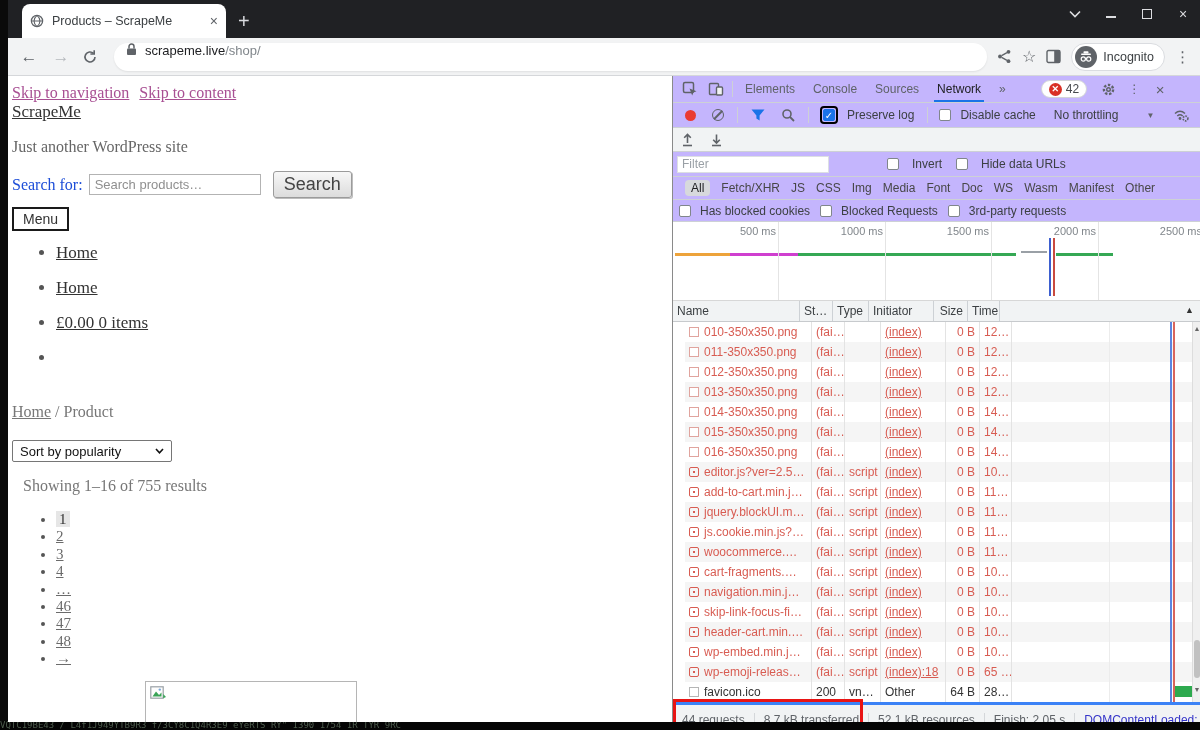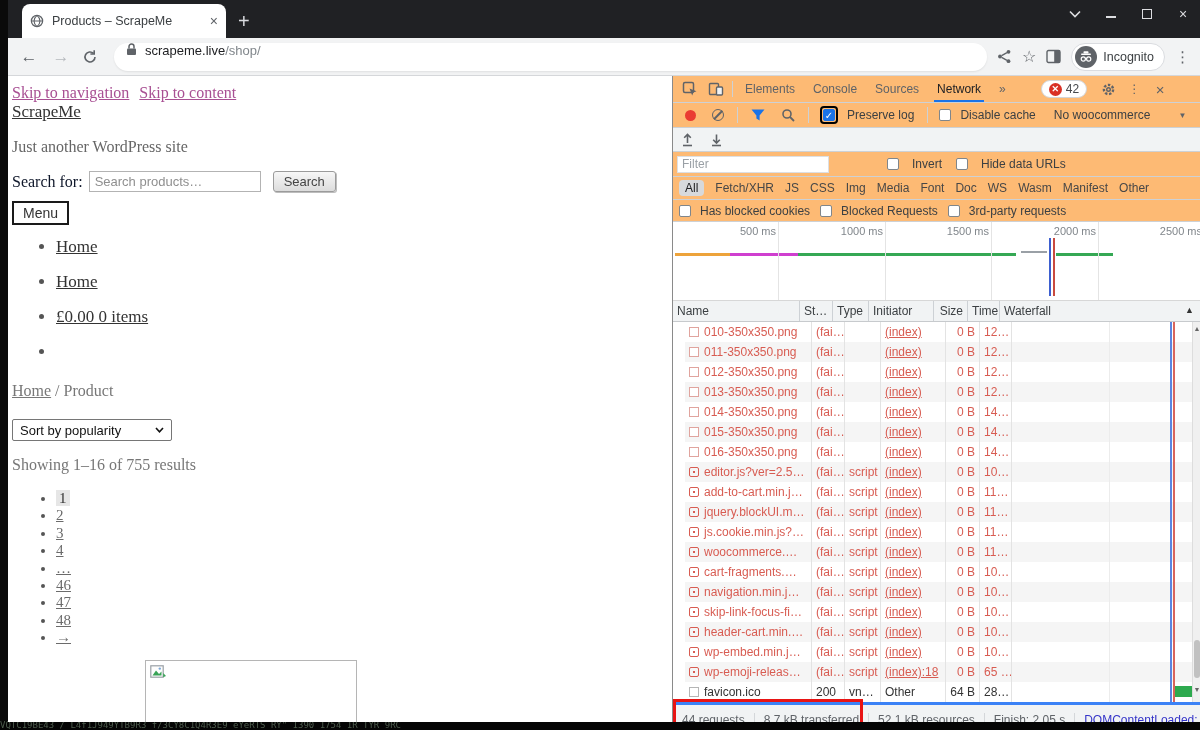--- a/index.html
+++ b/index.html
@@ -38,47 +38,47 @@
   .incog-label{font-size:12.5px;color:#3c4043;}
   .kebab{color:#5f6368;font-size:15px;}
   
   .content{flex:1;display:flex;overflow:hidden;}
   .page{width:664px;background:#fff;overflow:hidden;padding:8px 0 0 4px;
         font-family:"Liberation Serif",serif;color:#333;position:relative;}
   .skiplinks a{color:var(--link-visited);font-size:16px;text-decoration:underline;margin-right:6px;}
   .site-title{color:#333;font-size:17px;text-decoration:underline;}
   .tagline{color:#666;font-size:16px;margin:16px 0 0 0;}
   .searchrow{margin-top:15px;display:flex;align-items:center;gap:6px;}
-  .searchrow label{font-size:16px;color:#0f172a;}
+  .searchrow label{font-size:16px;color:#1d4ed8;}
   .search-input{width:172px;height:21px;border:1px solid #b3b3b3;font-family:"Liberation Sans",sans-serif;
                 font-size:13px;padding:0 5px;color:#0369a1;}
   .search-input::placeholder{color:#8f8f8f;}
-  .search-btn{margin-left:6px;font-family:"Liberation Sans",sans-serif;font-size:13px;color:#444;
+  .search-btn{margin-left:6px;font-family:"Liberation Sans",sans-serif;font-size:18px;color:#444;
               background:linear-gradient(#f7f7f7,#dcdcdc);border:1px solid #9b9b9b;border-radius:3px;
               padding:2px 10px;box-shadow:1px 1px 0 #bdbdbd;}
   .menu-btn{margin-top:9px;font-family:"Liberation Sans",sans-serif;font-size:14px;color:#333;
             background:#fff;border:2px solid #1a1a1a;padding:2px 9px;}
   ul.pnav{margin:12px 0 0 0;padding-left:44px;}
   ul.pnav li{margin-bottom:15px;font-size:17px;color:#555;}
   ul.pnav a{color:#333;text-decoration:underline;}
-  .breadcrumb{margin-top:23px;font-size:16px;color:#777;}
+  .breadcrumb{margin-top:38px;font-size:16px;color:#777;}
   .breadcrumb a{color:#777;text-decoration:underline;}
   .fake-select{margin-top:19px;width:160px;height:22px;border:1px solid #767676;border-radius:2px;
                display:flex;align-items:center;justify-content:space-between;padding:0 7px;
                font-family:"Liberation Sans",sans-serif;font-size:13px;color:#111;background:#fff;}
-  .showing{margin-top:15px;font-size:16px;color:#777;}
+  .showing{margin-top:15px;font-size:16px;color:#777;margin-left:11px;}
   ul.pagination{margin:13px 0 0 0;padding-left:44px;}
   ul.pagination li{font-size:15px;color:#555;line-height:17.4px;}
   ul.pagination a{color:#6b6b6b;text-decoration:underline;}
   ul.pagination .current{background:#e6e6e6;color:#333;padding:0 3px;}
   .imgbox{margin:13px 0 0 133px;width:212px;height:150px;border:1px solid #b5b5b5;padding:4px;}
   
   .devtools{width:528px;background:#fff;border-left:1px solid #8a8a8a;position:relative;flex:none;
             font-size:12px;color:#333;}
-  .dt-row{position:absolute;left:0;width:527px;background:#fdba74;border-bottom:1px solid #cdd1d5;
+  .dt-row{position:absolute;left:0;width:527px;background:#c4b5fd;border-bottom:1px solid #cdd1d5;
           display:flex;align-items:center;}
   .dt-tabbar{top:0;height:27px;gap:0;padding:0 4px;}
   .icon-btn{width:26px;height:26px;display:flex;align-items:center;justify-content:center;flex:none;}
   .vdiv{width:1px;height:16px;background:#cdd1d5;margin:0 3px;flex:none;}
   .dtab{padding:0 9px;height:26px;display:flex;align-items:center;color:#5f6368;position:relative;white-space:nowrap;}
   .dtab.active{color:#202124;}
   .dtab.active::after{content:"";position:absolute;left:6px;right:6px;bottom:0;height:2px;background:var(--accent-blue);}
   .err-badge{display:flex;align-items:center;gap:4px;border:1px solid #d3d5d8;border-radius:10px;
              padding:1px 7px;margin-left:26px;background:#fff;}
   .err-circle{width:13px;height:13px;border-radius:50%;background:var(--error-red);color:#fff;
@@ -94,21 +94,21 @@
                line-height:12px;text-align:center;}
   .focus-ring{border:2px solid #000;border-radius:4px;padding:1px;display:flex;margin-left:4px;}
   .cb-label{margin:0 6px 0 5px;color:#3c4043;white-space:nowrap;}
   .throttle{color:#3c4043;margin-left:8px;white-space:nowrap;}
   .dd-arrow{font-size:8px;color:#5f6368;margin:0 10px 0 24px;}
   .dt-impexp{top:52px;height:24px;padding:0 8px;gap:16px;background:#f1f3f4;}
   .dt-filterrow{top:76px;height:25px;padding:0 4px;gap:8px;}
   .filter-input{width:152px;height:17px;border:1px solid #dcdfe3;background:#fff;font-size:12px;
                 padding:0 4px;color:#333;}
   .filter-input::placeholder{color:#9aa0a6;}
-  .dt-chiprow{top:101px;height:23px;padding:0 6px;gap:11px;}
+  .dt-chiprow{top:101px;height:23px;padding:0 12px;gap:11px;}
   .chip{color:#474747;white-space:nowrap;}
   .chip.active{background:#d7d9dc;border-radius:4px;padding:1px 6px;color:#202124;}
   .dt-cbrow{top:124px;height:22px;padding:0 6px;gap:4px;}
   .overview{position:absolute;top:146px;left:0;width:527px;height:79px;background:#fff;
             border-bottom:1px solid #d7d7d7;overflow:hidden;}
   .ov-grid{position:absolute;top:0;bottom:0;width:1px;background:#e4e4e4;}
   .ov-tick{position:absolute;top:3px;width:60px;text-align:right;font-size:11px;color:#80868b;white-space:nowrap;}
   .ov-seg{position:absolute;top:31px;height:3px;}
   .ov-line{position:absolute;top:16px;height:58px;width:2px;}
   
@@ -346,21 +346,21 @@
               </svg>
           </span>
           <span class="vdiv"></span>
           <span class="focus-ring">
               <span class="cbx checked">✓</span>
             </span>
           <span class="cb-label">Preserve log</span>
           <span class="vdiv"></span>
           <span class="cbx" style="margin-left:4px;"></span>
           <span class="cb-label">Disable cache</span>
-          <span class="throttle">No woocommerce</span>
+          <span class="throttle">No throttling</span>
           <span class="dd-arrow">▼</span>
           <span class="icon-btn">
             <svg width="16" height="14" viewBox="0 0 16 14">
                 <path d="M2 5.5 Q7 1 12 5.5" fill="none" stroke="#5f6368" stroke-width="1.5"></path>
                 <path d="M4.3 8 Q7 5.6 9.7 8" fill="none" stroke="#5f6368" stroke-width="1.5"></path>
                 <circle cx="7" cy="10.5" r="1.4" fill="#5f6368"></circle>
                 <circle cx="12.5" cy="10.5" r="2.4" fill="none" stroke="#5f6368" stroke-width="1.6" stroke-dasharray="1.5 1"></circle>
               </svg>
           </span>
           <span style="flex:1;"></span>
@@ -426,21 +426,20 @@
           <div class="ov-line" style="left:380px;background:#c84a40;"></div>
         <div class="ov-grid" style="left: 105px;"></div><div class="ov-tick" style="left: 43px;">500 ms</div><div class="ov-grid" style="left: 212px;"></div><div class="ov-tick" style="left: 150px;">1000 ms</div><div class="ov-grid" style="left: 318px;"></div><div class="ov-tick" style="left: 256px;">1500 ms</div><div class="ov-grid" style="left: 425px;"></div><div class="ov-tick" style="left: 363px;">2000 ms</div><div class="ov-tick" style="left: 469px;">2500 ms</div></div>
 
         <div class="thead">
           <div class="hc c-name">Name</div>
           <div class="hc c-st">St…</div>
           <div class="hc c-type">Type</div>
           <div class="hc c-init">Initiator</div>
           <div class="hc c-size">Size</div>
           <div class="hc c-time">Time</div>
-          <div class="hc c-wf">Waterfall</div>
           <span class="sort-tri">▲</span>
         </div>
 
         <div class="tbody">
             <div class="nrow err">
               <div class="nc c-name">
                 <span class="row-cb"></span>
                 <span>010-350x350.png</span>
               </div>
               <div class="nc c-st">(fai…</div>

